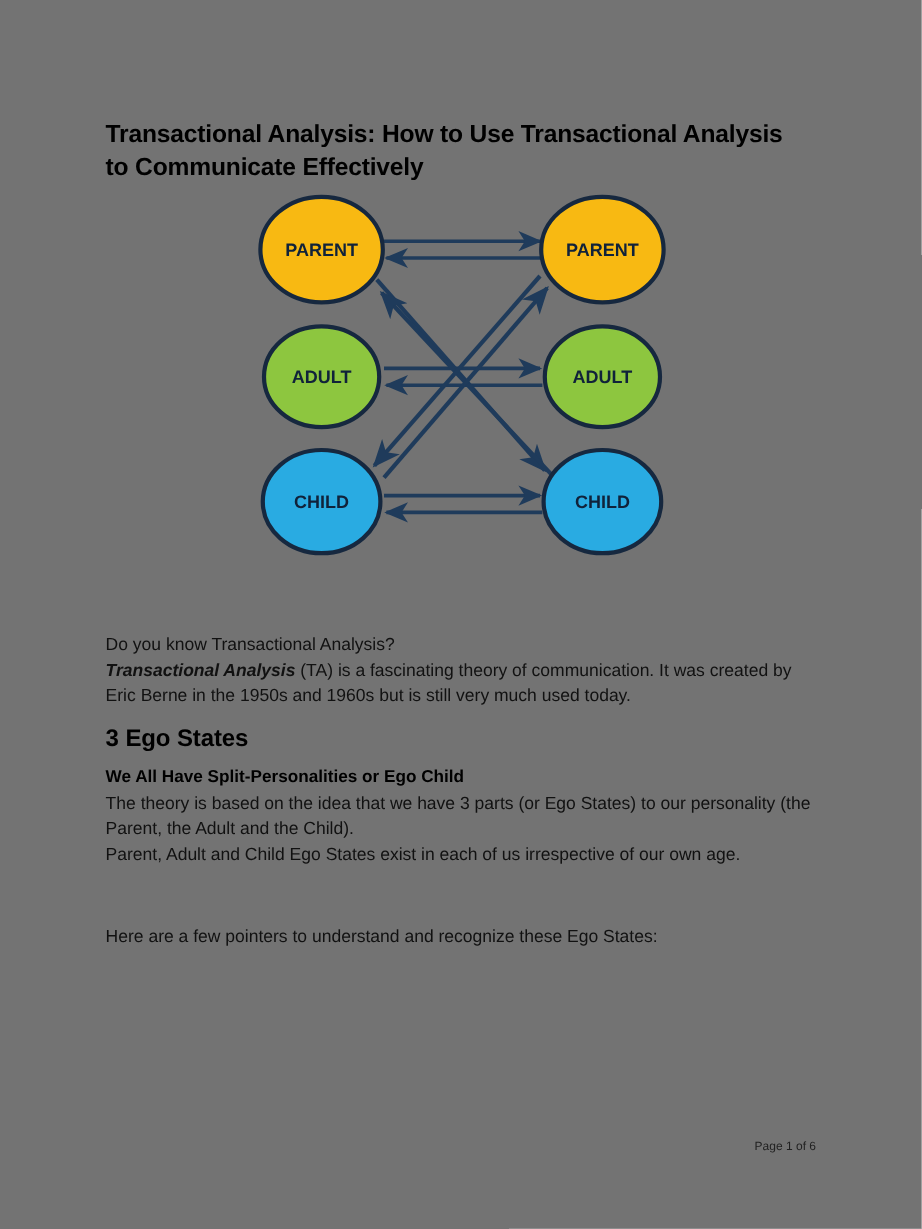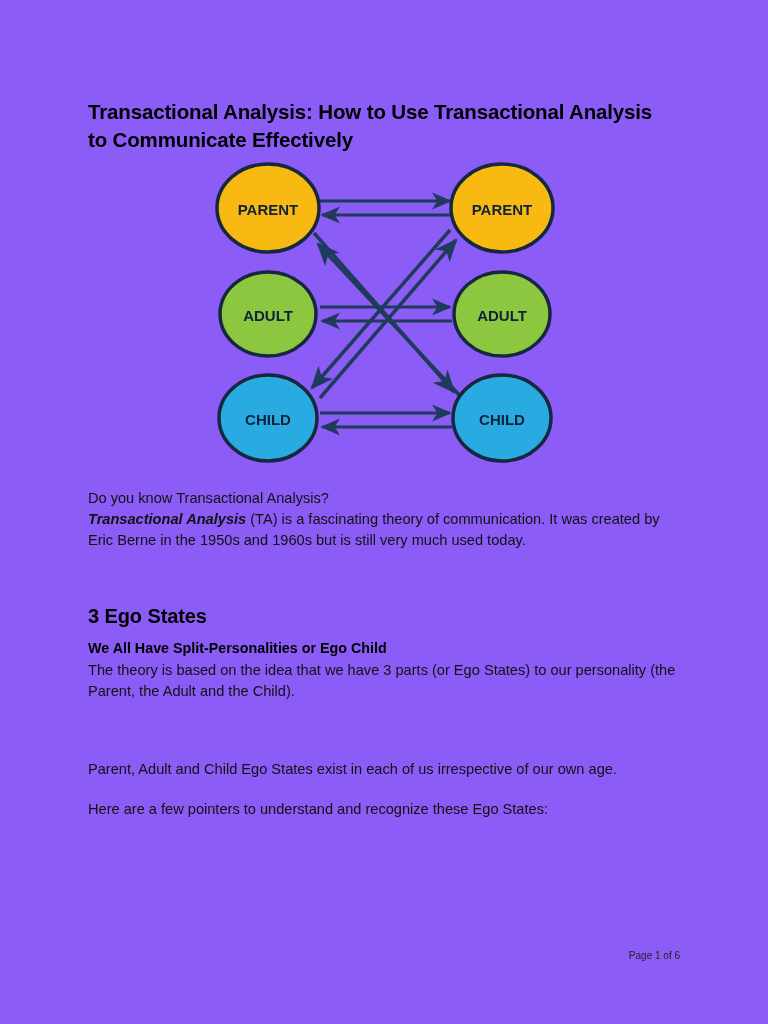--- a/index.html
+++ b/index.html
@@ -12,21 +12,21 @@
     height: 1024px;
     font-family: "Liberation Sans", sans-serif;
     color: #000000;
     position: relative;
     overflow: hidden;
   }
   .page {
     position: relative;
     width: 768px;
     height: 1024px;
-    background: #8b5cf6;
+    background: #737373;
   }
   .doc-title {
     position: absolute;
     left: 88px;
     top: 84px;
     width: 580px;
     font-size: 20.5px;
     font-weight: bold;
     line-height: 1.38;
     letter-spacing: -0.15px;
@@ -54,42 +54,42 @@
   }
   .body-block {
     position: absolute;
     left: 88px;
     width: 592px;
     font-size: 14.6px;
     line-height: 1.45;
     color: #111;
   }
   .intro { top: 488px; }
-  .intro .line { display: block; }
+  .intro .line { display: block; margin-top: 40px; }
   .bi { font-weight: bold; font-style: italic; }
   .section-head {
     position: absolute;
     left: 88px;
     top: 588px;
     font-size: 20px;
     font-weight: bold;
     letter-spacing: -0.1px;
     color: #000;
   }
   .sub-head {
     position: absolute;
     left: 88px;
     top: 626px;
     font-size: 14.3px;
     font-weight: bold;
     color: #000;
   }
   .para-1 { top: 645px; }
-  .para-2 { top: 744px; }
-  .para-3 { top: 784px; }
+  .para-2 { top: 688px; }
+  .para-3 { top: 756px; }
   .footer {
     position: absolute;
     left: 88px;
     top: 950px;
     width: 592px;
     text-align: right;
     font-size: 10px;
     color: #222;
   }
 </style>

